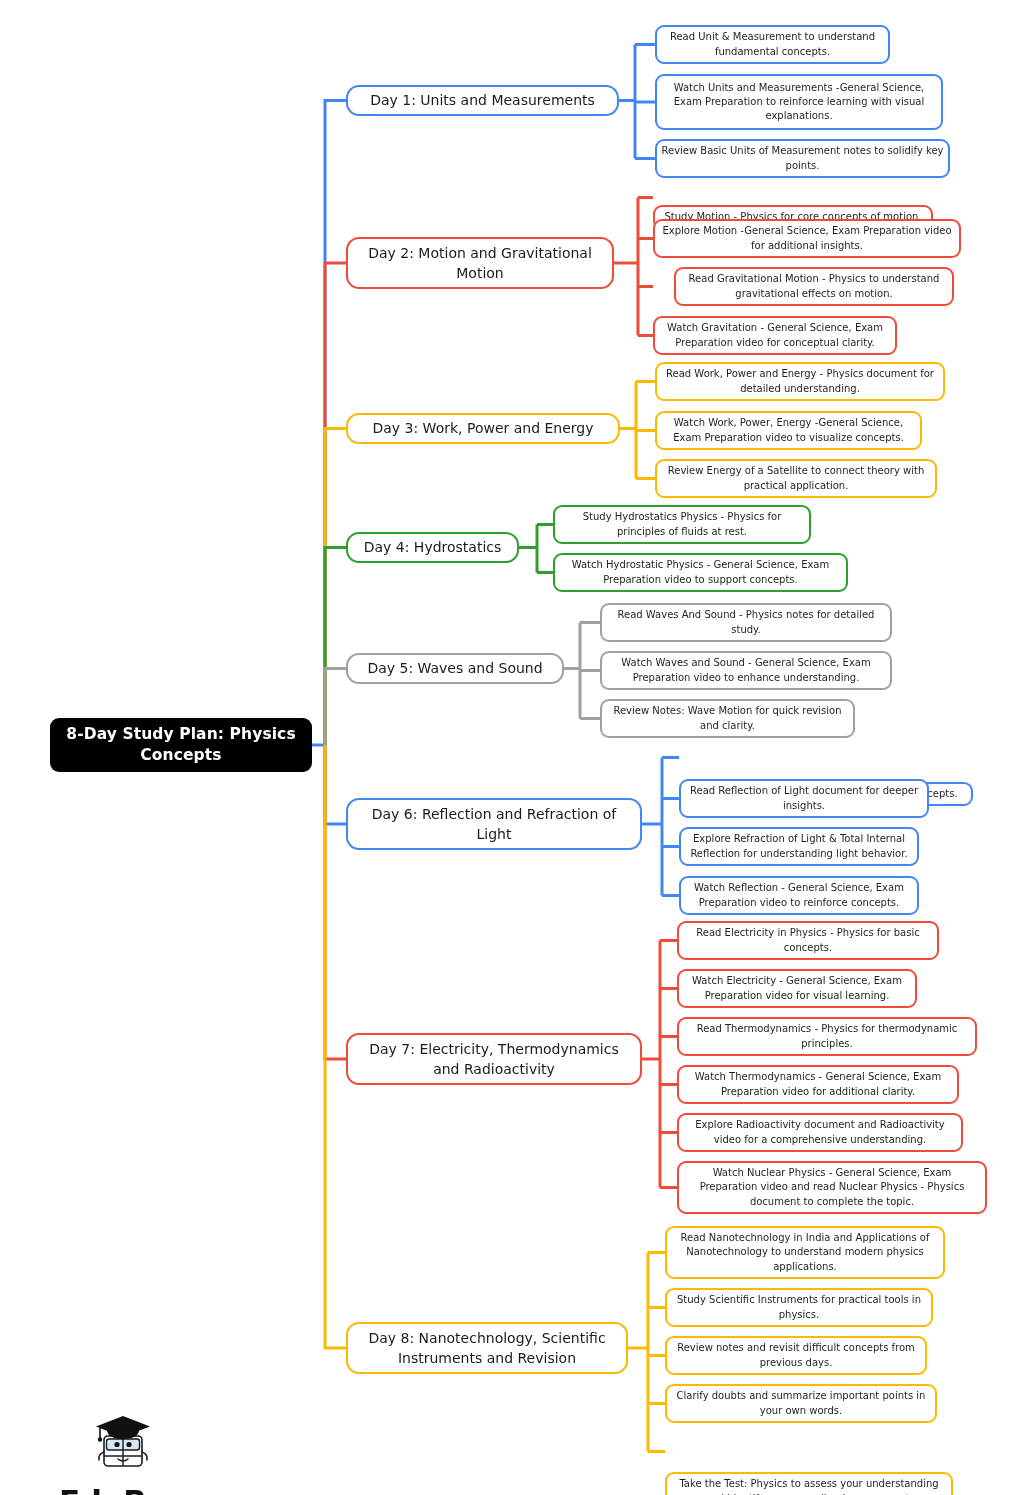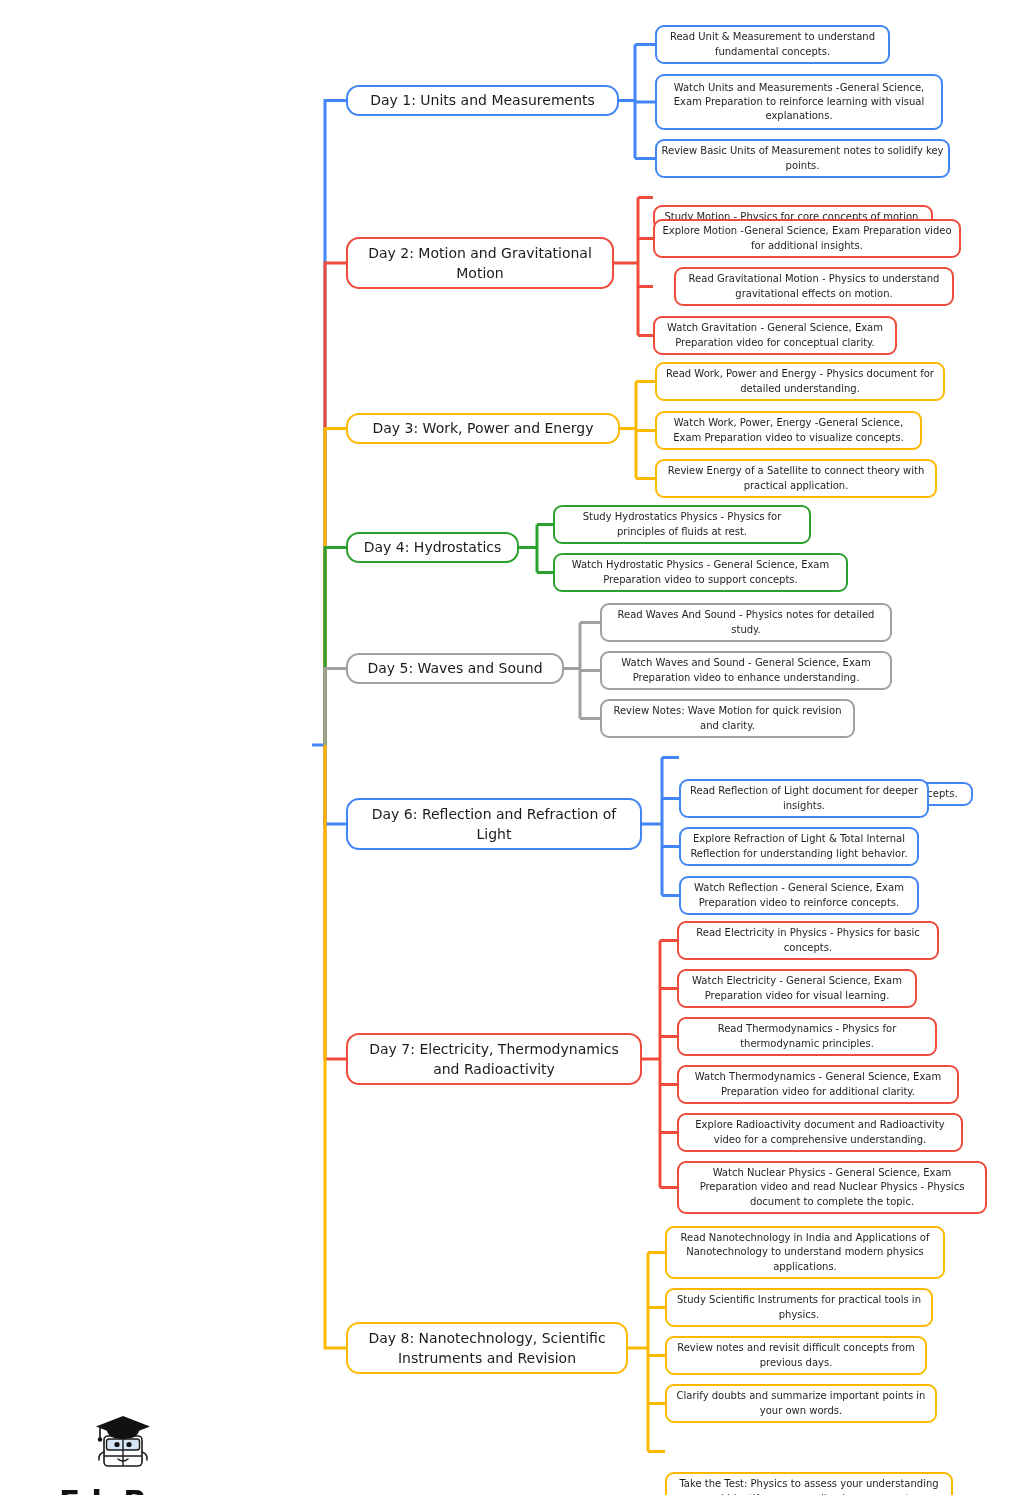--- a/index.html
+++ b/index.html
@@ -156,20 +156,24 @@
       <path d="M 325 745 V 1348 H 346" fill="none" stroke="#fcb900" stroke-width="3" stroke-linecap="butt" stroke-linejoin="miter"></path>
       <path d="M 628 1348 H 648" fill="none" stroke="#fcb900" stroke-width="3" stroke-linecap="butt" stroke-linejoin="miter"></path>
       <path d="M 648 1252.5 V 1451.5" fill="none" stroke="#fcb900" stroke-width="3" stroke-linecap="butt" stroke-linejoin="miter"></path>
       <path d="M 648 1252.5 H 665" fill="none" stroke="#fcb900" stroke-width="3" stroke-linecap="butt" stroke-linejoin="miter"></path>
       <path d="M 648 1307.5 H 665" fill="none" stroke="#fcb900" stroke-width="3" stroke-linecap="butt" stroke-linejoin="miter"></path>
       <path d="M 648 1355.5 H 665" fill="none" stroke="#fcb900" stroke-width="3" stroke-linecap="butt" stroke-linejoin="miter"></path>
       <path d="M 648 1403.5 H 665" fill="none" stroke="#fcb900" stroke-width="3" stroke-linecap="butt" stroke-linejoin="miter"></path>
       <path d="M 648 1451.5 H 665" fill="none" stroke="#fcb900" stroke-width="3" stroke-linecap="butt" stroke-linejoin="miter"></path>
     </svg>
 
+  <div class="root-node" style="left: 50px; top: 718px; width: 262px; height: 54px; background: rgb(0, 0, 0); color: rgb(255, 255, 255);">
+    <span>8-Day Study Plan: Physics
+Concepts</span>
+  </div>
 
   <div id="nodes-layer">
       <div class="day-node" style="left: 346px; top: 85px; width: 273px; height: 31px; border-color: rgb(66, 133, 244);"><span>Day 1: Units and Measurements</span></div>
       <div class="leaf-node" style="left: 655px; top: 25px; width: 235px; min-height: 39px; border-color: rgb(66, 133, 244);">
         <span>Read Unit &amp; Measurement to understand fundamental concepts.</span>
       </div>
       <div class="leaf-node" style="left: 655px; top: 74px; width: 288px; min-height: 56px; border-color: rgb(66, 133, 244);">
         <span>Watch Units and Measurements -General Science, Exam Preparation to reinforce learning with visual explanations.</span>
       </div>
       <div class="leaf-node" style="left: 655px; top: 139px; width: 295px; min-height: 39px; border-color: rgb(66, 133, 244);">
@@ -228,21 +232,21 @@
       <div class="leaf-node" style="left: 679px; top: 876px; width: 240px; min-height: 39px; border-color: rgb(66, 133, 244);">
         <span>Watch Reflection - General Science, Exam Preparation video to reinforce concepts.</span>
       </div>
       <div class="day-node" style="left: 346px; top: 1033px; width: 296px; height: 52px; border-color: rgb(238, 75, 59);"><span>Day 7: Electricity, Thermodynamics and Radioactivity</span></div>
       <div class="leaf-node" style="left: 677px; top: 921px; width: 262px; min-height: 39px; border-color: rgb(238, 75, 59);">
         <span>Read Electricity in Physics - Physics for basic concepts.</span>
       </div>
       <div class="leaf-node" style="left: 677px; top: 969px; width: 240px; min-height: 39px; border-color: rgb(238, 75, 59);">
         <span>Watch Electricity - General Science, Exam Preparation video for visual learning.</span>
       </div>
-      <div class="leaf-node" style="left: 677px; top: 1017px; width: 260px; min-height: 39px; border-color: rgb(238, 75, 59);">
+      <div class="leaf-node" style="left: 677px; top: 1017px; width: 300px; min-height: 39px; border-color: rgb(238, 75, 59);">
         <span>Read Thermodynamics - Physics for thermodynamic principles.</span>
       </div>
       <div class="leaf-node" style="left: 677px; top: 1065px; width: 282px; min-height: 39px; border-color: rgb(238, 75, 59);">
         <span>Watch Thermodynamics - General Science, Exam Preparation video for additional clarity.</span>
       </div>
       <div class="leaf-node" style="left: 677px; top: 1113px; width: 286px; min-height: 39px; border-color: rgb(238, 75, 59);">
         <span>Explore Radioactivity document and Radioactivity video for a comprehensive understanding.</span>
       </div>
       <div class="leaf-node" style="left: 677px; top: 1161px; width: 310px; min-height: 53px; border-color: rgb(238, 75, 59);">
         <span>Watch Nuclear Physics - General Science, Exam Preparation video and read Nuclear Physics - Physics document to complete the topic.</span>

